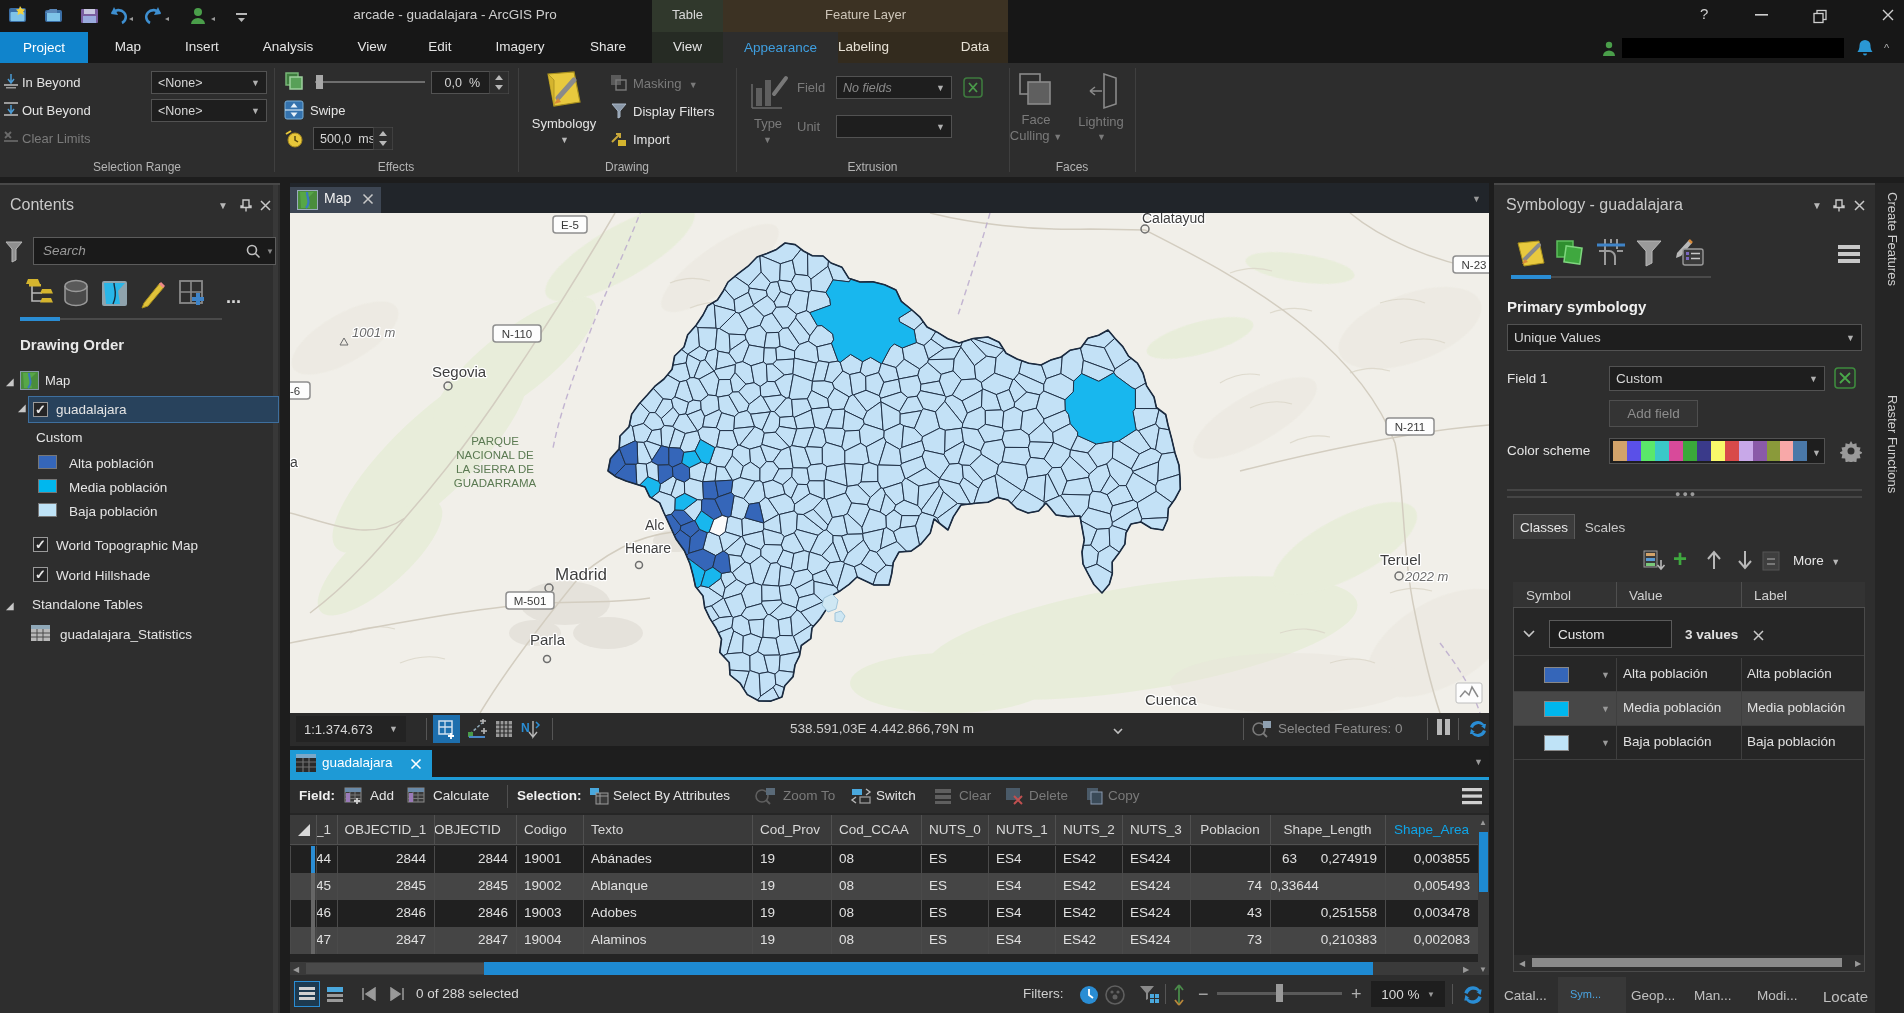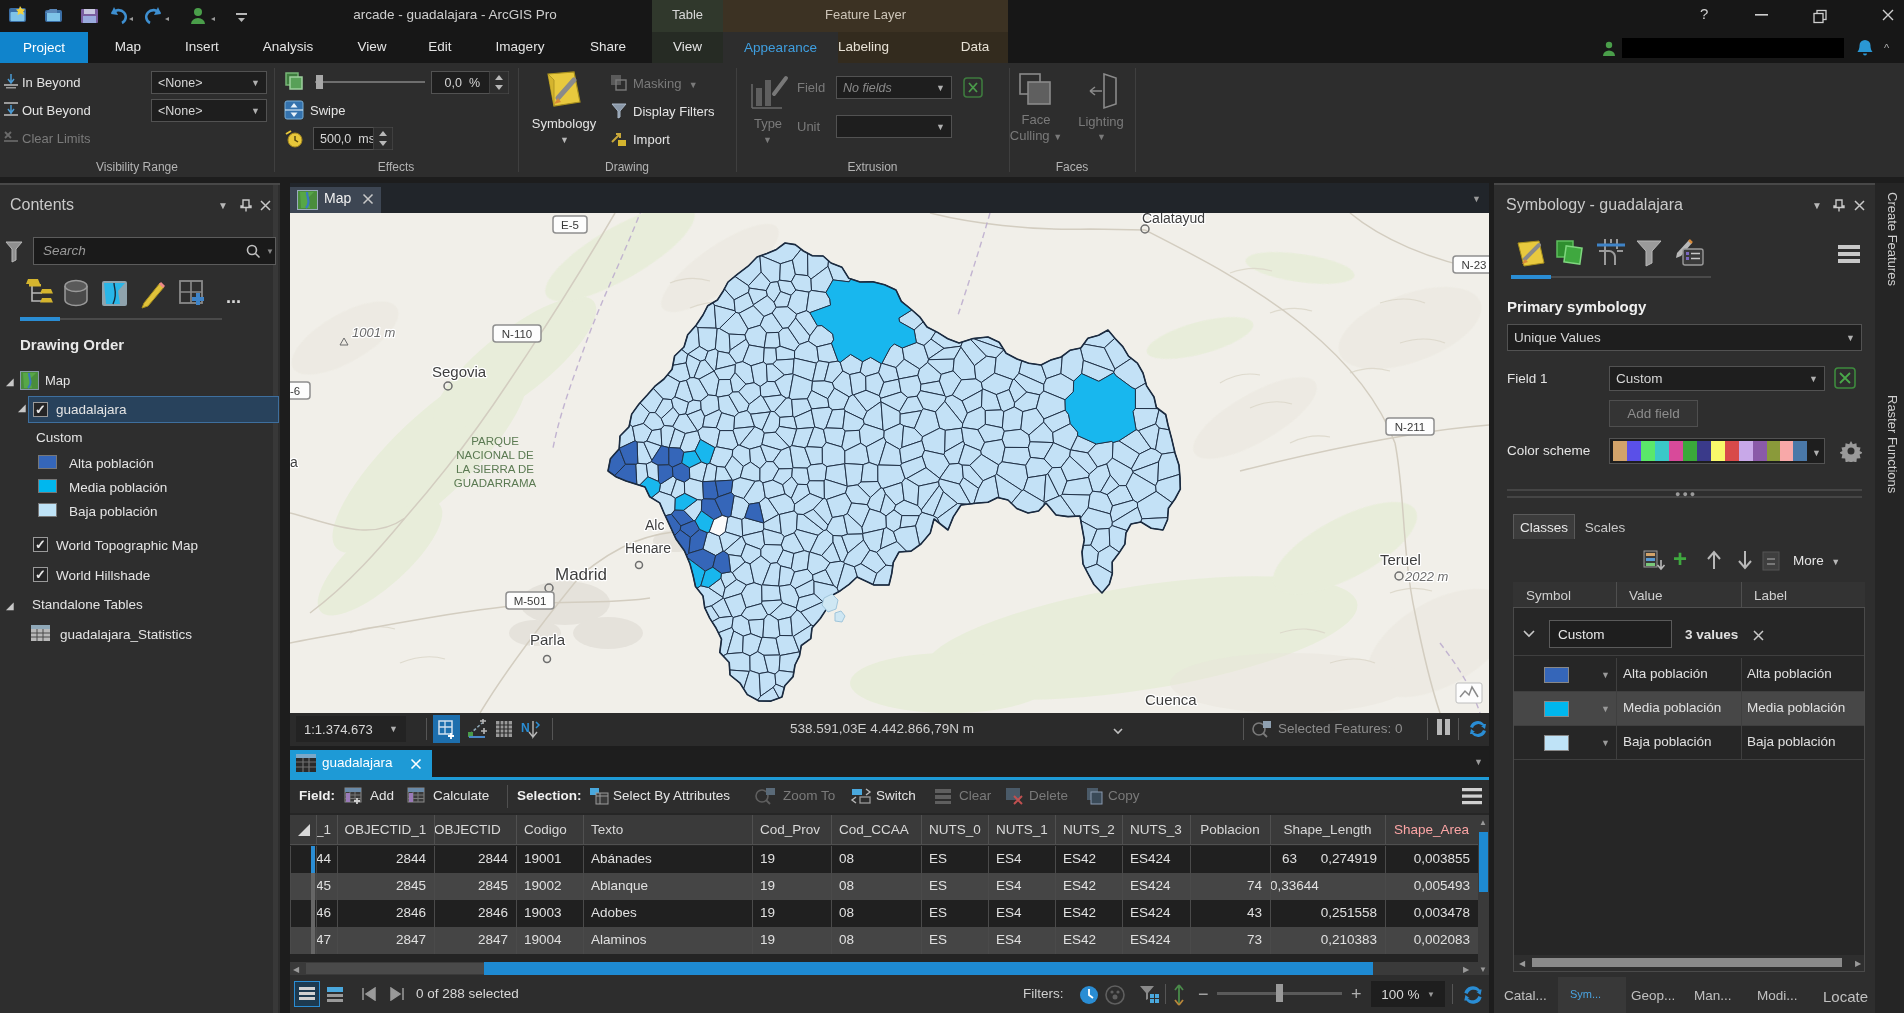--- a/index.html
+++ b/index.html
@@ -85,21 +85,21 @@
 </svg>
 <div class="abs" style="left:1884px;top:42px;color:#b0b0b0;font-size:11px">^</div>
 
 <div class="abs" style="left:0;top:63px;width:1904px;height:114px;background:#2d2d2d"></div>
 <div class="abs" style="left:0;top:177px;width:1904px;height:6px;background:#1d1d1d"></div>
 <div class="abs vline" style="left:274px;top:68px;height:104px"></div>
 <div class="abs vline" style="left:518px;top:68px;height:104px"></div>
 <div class="abs vline" style="left:736px;top:68px;height:104px"></div>
 <div class="abs vline" style="left:1009px;top:68px;height:104px"></div>
 <div class="abs vline" style="left:1135px;top:68px;height:104px"></div>
-<div class="abs glabel" style="left:0;top:160px;width:274px">Visibility Range</div>
+<div class="abs glabel" style="left:0;top:160px;width:274px">Selection Range</div>
 <div class="abs glabel" style="left:274px;top:160px;width:244px">Effects</div>
 <div class="abs glabel" style="left:518px;top:160px;width:218px">Drawing</div>
 <div class="abs glabel" style="left:736px;top:160px;width:273px">Extrusion</div>
 <div class="abs glabel" style="left:1009px;top:160px;width:126px">Faces</div>
 
 <svg class="abs" style="left:3px;top:73px" width="16" height="16" viewBox="0 0 16 16">
     <path d="M8,1 l0,9 M5,6 l3,4 3,-4" stroke="#4a9ad4" stroke-width="1.5" fill="none"></path>
     <rect x="1" y="11" width="14" height="2" fill="#9a9a9a"></rect>
     <rect x="3" y="14" width="10" height="1.5" fill="#9a9a9a"></rect>
   </svg>
@@ -976,21 +976,21 @@
 <div class="abs" style="left:996px;top:822px;color:#d8d8d8;font-size:13.5px;overflow:hidden">NUTS_1</div>
 <div class="abs vline" style="left:988px;top:815px;height:30px;background:#505050"></div>
 <div class="abs" style="left:1063px;top:822px;color:#d8d8d8;font-size:13.5px;overflow:hidden">NUTS_2</div>
 <div class="abs vline" style="left:1055px;top:815px;height:30px;background:#505050"></div>
 <div class="abs" style="left:1130px;top:822px;color:#d8d8d8;font-size:13.5px;overflow:hidden">NUTS_3</div>
 <div class="abs vline" style="left:1122px;top:815px;height:30px;background:#505050"></div>
 <div class="abs" style="left:1190px;top:822px;width:80px;text-align:center;color:#d8d8d8;font-size:13.5px;overflow:hidden">Poblacion</div>
 <div class="abs vline" style="left:1190px;top:815px;height:30px;background:#505050"></div>
 <div class="abs" style="left:1270px;top:822px;width:115px;text-align:center;color:#d8d8d8;font-size:13.5px;overflow:hidden">Shape_Length</div>
 <div class="abs vline" style="left:1270px;top:815px;height:30px;background:#505050"></div>
-<div class="abs" style="left:1385px;top:822px;width:93px;text-align:center;color:#fca5a5;font-size:13.5px;overflow:hidden">Shape_Area</div>
+<div class="abs" style="left:1385px;top:822px;width:93px;text-align:center;color:#0ea5e9;font-size:13.5px;overflow:hidden">Shape_Area</div>
 <div class="abs vline" style="left:1385px;top:815px;height:30px;background:#505050"></div>
 <div class="abs" style="left:290px;top:846px;width:1188px;height:27px;background:#202020"></div>
 <div class="abs" style="left:311px;top:846px;width:4px;height:27px;background:#2a8dd4"></div>
 <div class="abs vline" style="left:290px;top:846px;height:27px;background:#4a4a4a"></div>
 <div class="abs" style="left:316px;top:851px;width:13px;text-align:right;color:#e0e0e0;font-size:13.5px">44</div>
 <div class="abs vline" style="left:316px;top:846px;height:27px;background:#4a4a4a"></div>
 <div class="abs" style="left:337px;top:851px;width:89px;text-align:right;color:#e0e0e0;font-size:13.5px">2844</div>
 <div class="abs vline" style="left:337px;top:846px;height:27px;background:#4a4a4a"></div>
 <div class="abs" style="left:434px;top:851px;width:74px;text-align:right;color:#e0e0e0;font-size:13.5px">2844</div>
 <div class="abs vline" style="left:434px;top:846px;height:27px;background:#4a4a4a"></div>

